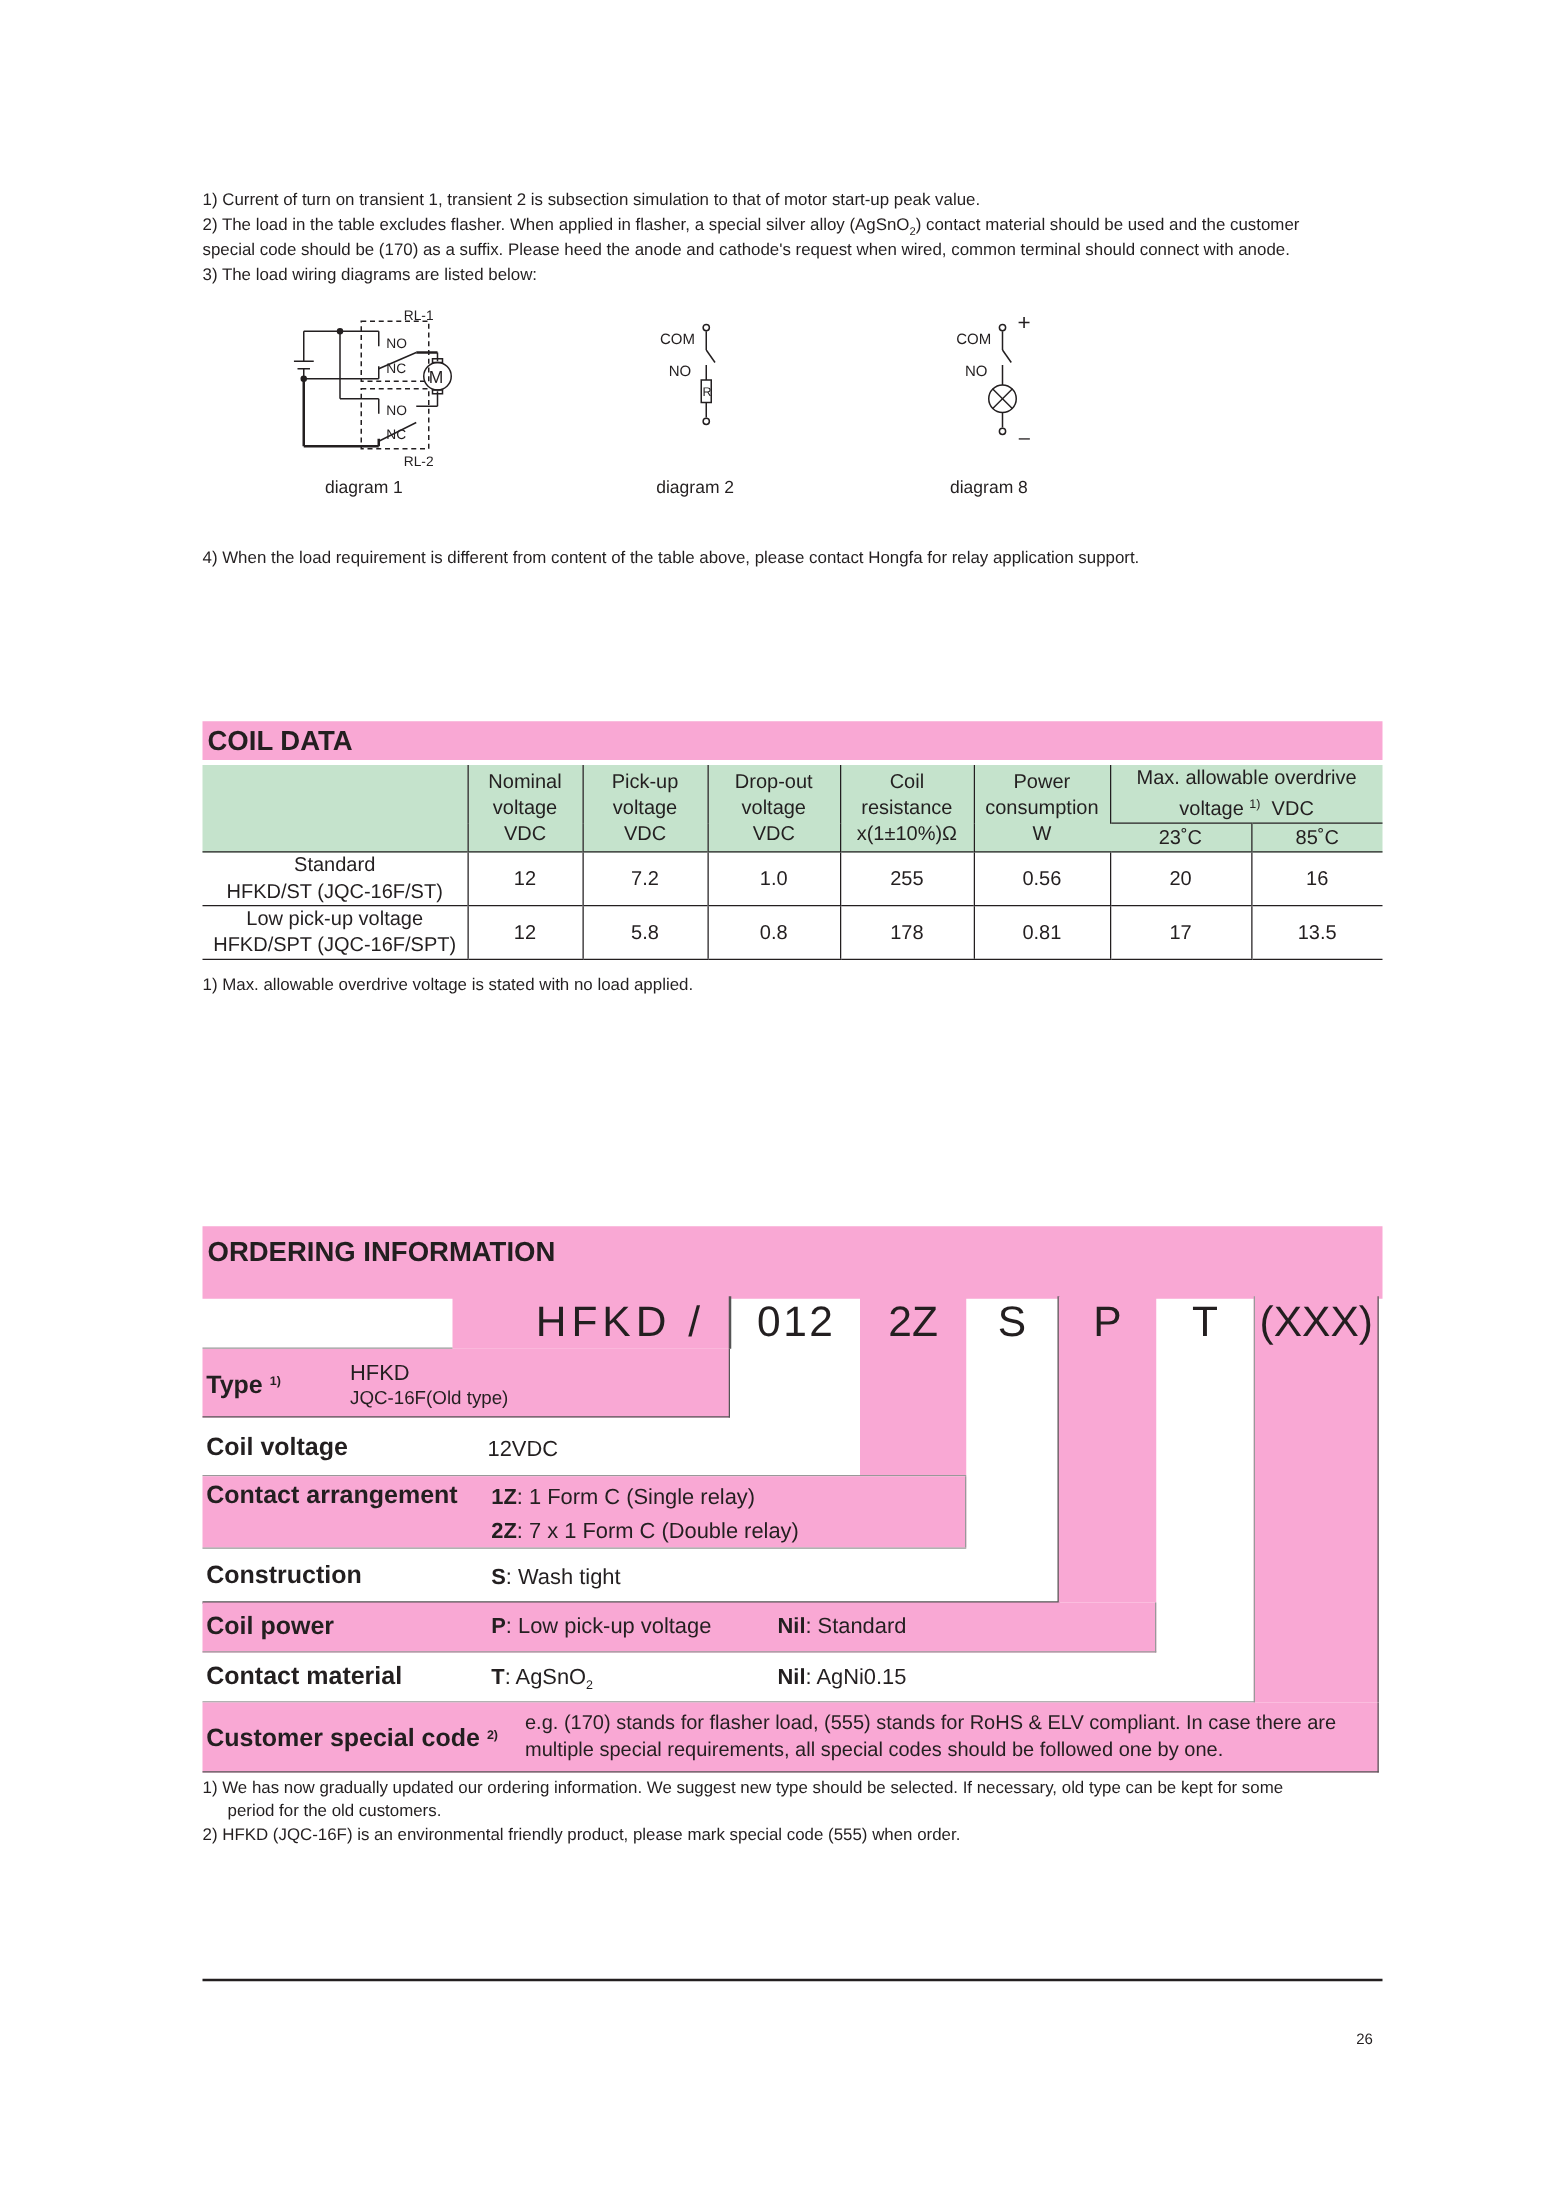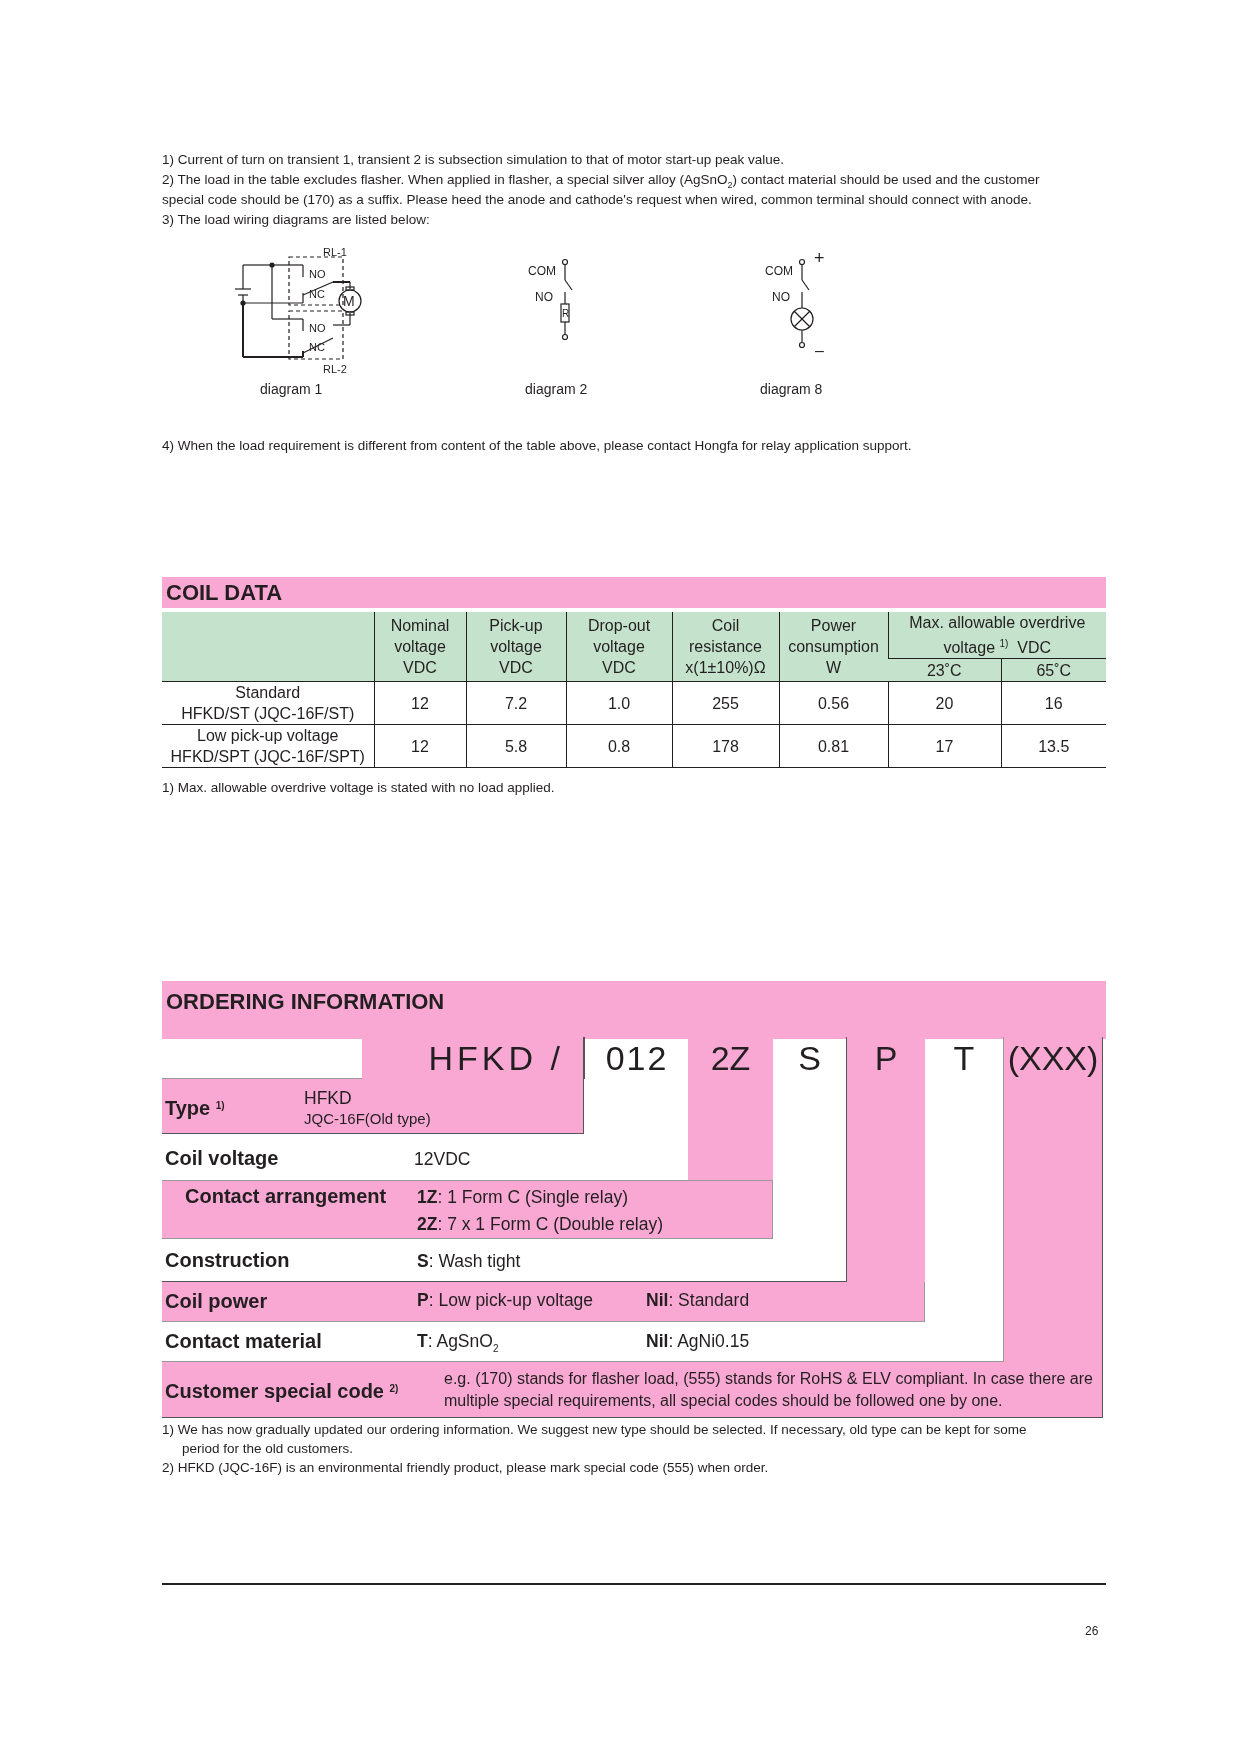--- a/index.html
+++ b/index.html
@@ -11,21 +11,21 @@
   table.coil{position:absolute;left:162px;top:612px;width:944px;border-collapse:collapse;font-size:16px;text-align:center;}
   table.coil td{border-left:1px solid #231f20;padding:0;line-height:21px;}
   table.coil td:first-child{border-left:none;}
   table.coil tr.head td{background:#c5e3cc;}
   table.coil tr.row td{border-top:1px solid #231f20;height:42px;}
   table.coil tr.last td{border-bottom:1px solid #231f20;}
   table.coil .sub td{border-top:1px solid #231f20;}
   sup{font-size:10px;vertical-align:6px;}
   .code{position:absolute;top:1037px;height:42px;font-size:34px;line-height:42px;text-align:center;}
   .lbl{position:absolute;left:165px;font-weight:bold;font-size:20px;}
-  .val{position:absolute;font-size:17.5px;margin-left:24px;}
+  .val{position:absolute;font-size:17.5px;}
   .bline{position:absolute;background:#555;}
   svg text{font-family:"Liberation Sans",sans-serif;}
 </style>
 </head>
 <body>
 
 <div class="abs note" style="left:162px;top:150px;">1)  Current of turn on transient 1, transient 2 is subsection simulation to that of motor start-up peak value.</div>
 <div class="abs note" style="left:162px;top:170px;"><span>2)  The load in the table excludes flasher. When applied in flasher, a special silver alloy (AgSnO</span><sub style="font-size:9px;">2</sub><span>) contact material should be used and the customer</span></div>
 <div class="abs note" style="left:162px;top:190px;">special code should be (170) as a suffix. Please heed the anode and cathode's request when wired, common terminal should connect with anode.</div>
 <div class="abs note" style="left:162px;top:210px;">3)  The load wiring diagrams are listed below:</div>
@@ -158,21 +158,21 @@
           <div>consumption</div>
           <div>W</div>
         </td>
     <td colspan="2" style="height:44px;">
           <div>Max. allowable overdrive</div>
           <div><span>voltage</span> <sup>1)</sup>&nbsp; <span>VDC</span></div>
         </td>
   </tr>
   <tr class="head sub">
     <td style="height:22px;">23˚C</td>
-    <td>65˚C</td>
+    <td>85˚C</td>
   </tr>
   <tr class="row">
     <td>
           <div>Standard</div>
           <div>HFKD/ST (JQC-16F/ST)</div>
         </td>
     <td>12</td>
     <td>7.2</td>
     <td>1.0</td>
     <td>255</td>
@@ -223,21 +223,21 @@
 <div class="code" style="left:925px;width:78px;">T</div>
 <div class="code" style="left:1003px;width:100px;">(XXX)</div>
 
 <div class="lbl" style="top:1097px;"><span>Type</span> <sup>1)</sup></div>
 <div class="val" style="left:280px;top:1088px;">HFKD</div>
 <div class="val" style="left:280px;top:1110px;font-size:15px;">JQC-16F(Old type)</div>
 
 <div class="lbl" style="top:1147px;">Coil voltage</div>
 <div class="val" style="left:390px;top:1149px;">12VDC</div>
 
-<div class="lbl" style="top:1185px;margin-left:20px;">Contact arrangement</div>
+<div class="lbl" style="top:1185px;">Contact arrangement</div>
 <div class="val" style="left:393px;top:1187px;"><b>1Z</b><span>: 1 Form C  (Single relay)</span></div>
 <div class="val" style="left:393px;top:1214px;"><b>2Z</b><span>: 7 x 1 Form C  (Double relay)</span></div>
 
 <div class="lbl" style="top:1249px;">Construction</div>
 <div class="val" style="left:393px;top:1251px;"><b>S</b><span>: Wash tight</span></div>
 
 <div class="lbl" style="top:1290px;">Coil power</div>
 <div class="val" style="left:393px;top:1290px;"><b>P</b><span>:  Low pick-up voltage</span></div>
 <div class="val" style="left:622px;top:1290px;"><b>Nil</b><span>: Standard</span></div>
 

